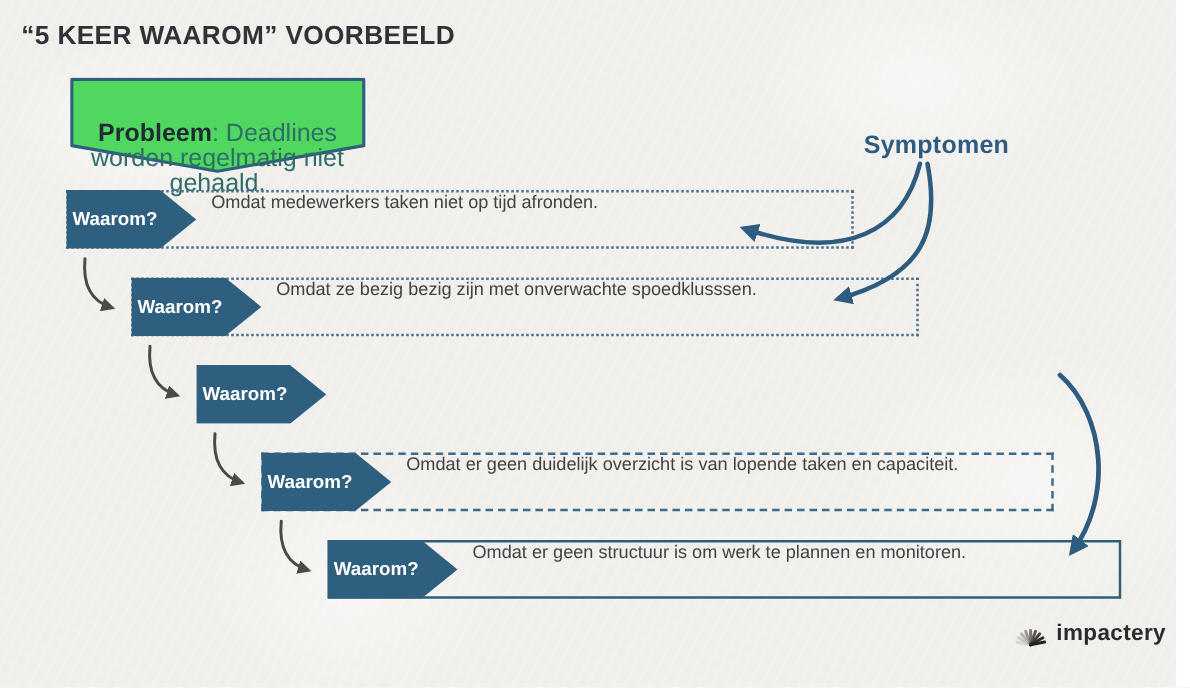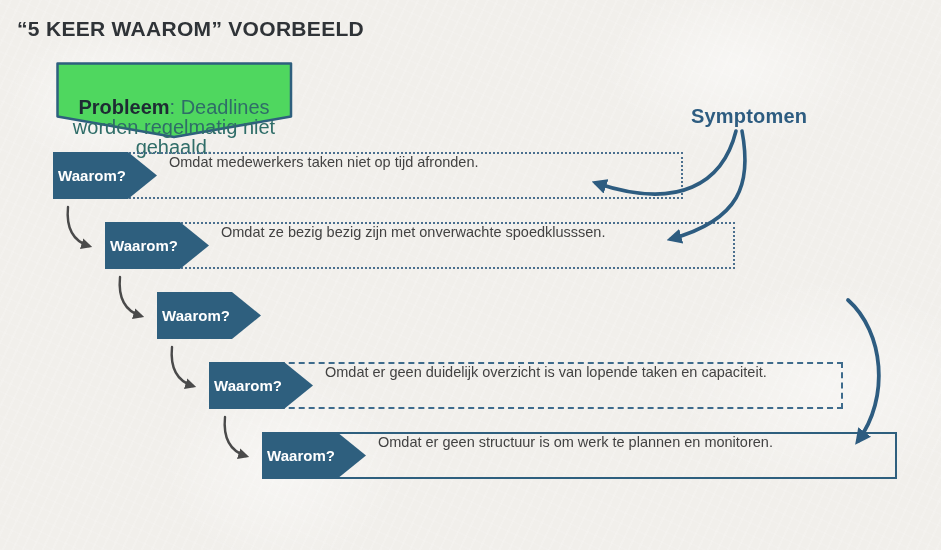--- a/index.html
+++ b/index.html
@@ -118,14 +118,30 @@
     <path d="M 742 131 C 752 184, 740 220, 671 239" fill="none" stroke="#2D5C80" stroke-width="3.6" stroke-linecap="round" marker-end="url(#ah-teal)"></path>
 
     <path d="M 848 300 C 884 332, 890 398, 858 441" fill="none" stroke="#2D5C80" stroke-width="3.8" stroke-linecap="round" marker-end="url(#ah-teal)"></path>
 
     <path d="M 68 207 C 66 228, 73 241, 89 246" fill="none" stroke="#4A4A4A" stroke-width="2.4" stroke-linecap="round" marker-end="url(#ah-gray)"></path>
     <path d="M 120 277 C 118 298, 125 311, 141 316" fill="none" stroke="#4A4A4A" stroke-width="2.4" stroke-linecap="round" marker-end="url(#ah-gray)"></path>
     <path d="M 172 347 C 170 368, 177 381, 193 386" fill="none" stroke="#4A4A4A" stroke-width="2.4" stroke-linecap="round" marker-end="url(#ah-gray)"></path>
     <path d="M 225 417 C 223 438, 230 451, 246 456" fill="none" stroke="#4A4A4A" stroke-width="2.4" stroke-linecap="round" marker-end="url(#ah-gray)"></path>
   </svg>
 
+  <div class="logo">
+    <svg width="27" height="25" viewBox="0 0 26 24">
+      <g stroke-linecap="round" stroke-width="2.3" fill="none">
+        <line x1="12" y1="21" x2="1.5" y2="19" stroke="#d9d6d0"></line>
+        <line x1="12" y1="21" x2="2.6" y2="15.6" stroke="#ccc9c2"></line>
+        <line x1="12" y1="21" x2="5" y2="12.6" stroke="#b7b4ac"></line>
+        <line x1="12" y1="21" x2="8.2" y2="10.6" stroke="#9a978f"></line>
+        <line x1="12" y1="21" x2="12" y2="10" stroke="#7b786f"></line>
+        <line x1="12" y1="21" x2="15.8" y2="10.6" stroke="#5c5952"></line>
+        <line x1="12" y1="21" x2="19" y2="12.6" stroke="#44423c"></line>
+        <line x1="12" y1="21" x2="21.5" y2="15.6" stroke="#302e2a"></line>
+        <line x1="12" y1="21" x2="22.9" y2="18.8" stroke="#232220"></line>
+      </g>
+    </svg>
+    <span class="logo-text">impactery</span>
+  </div>
 
 </div>
 
 </body></html>

